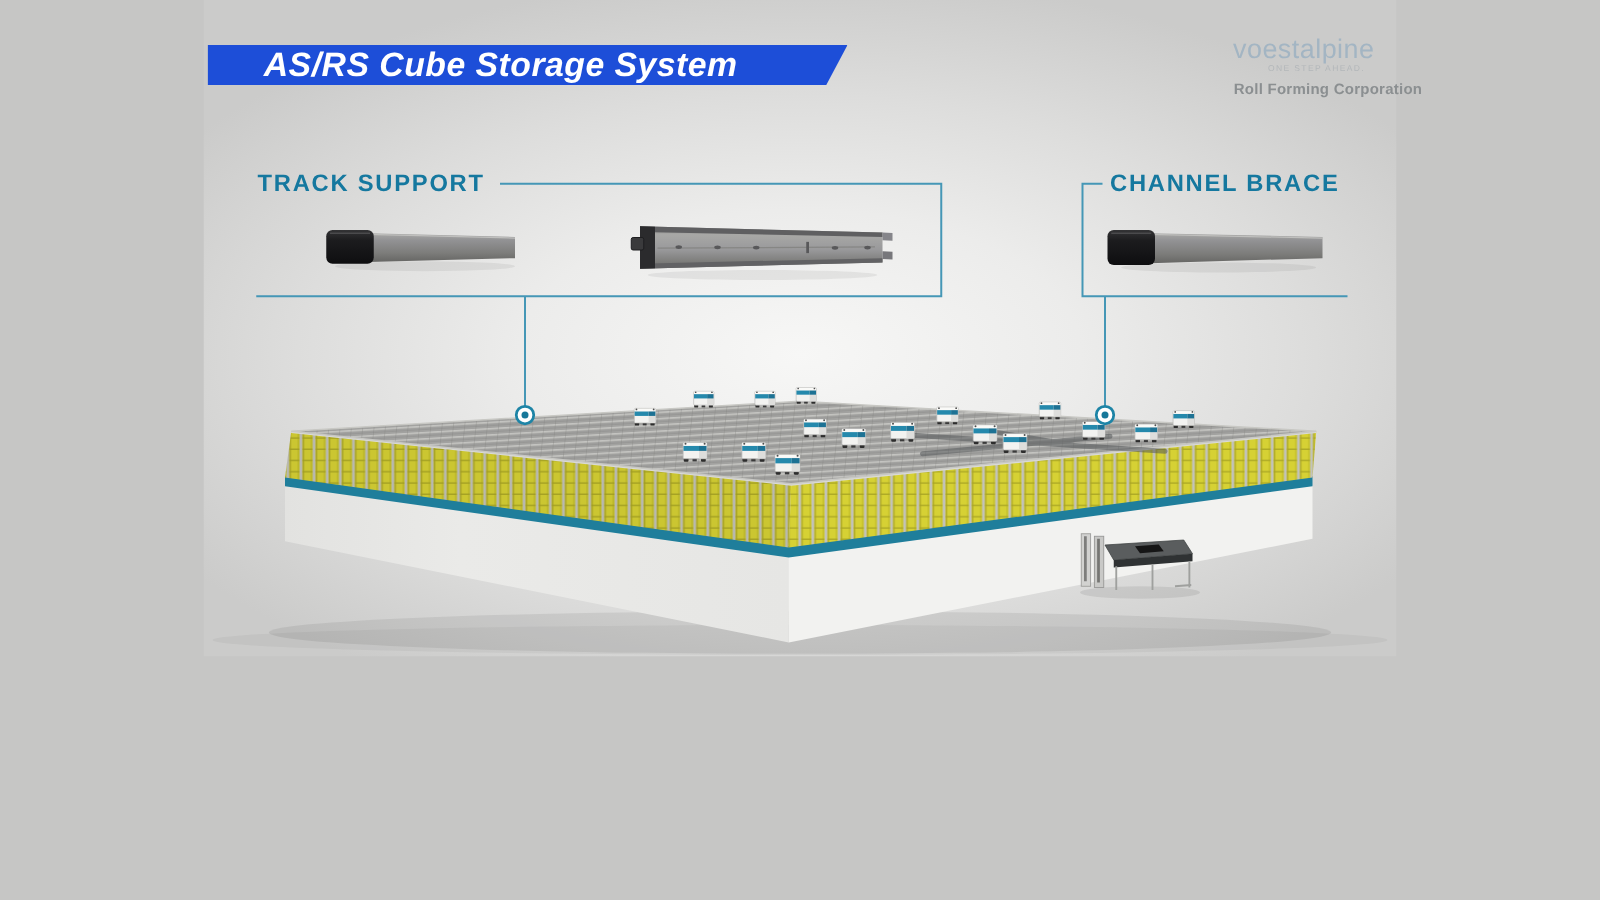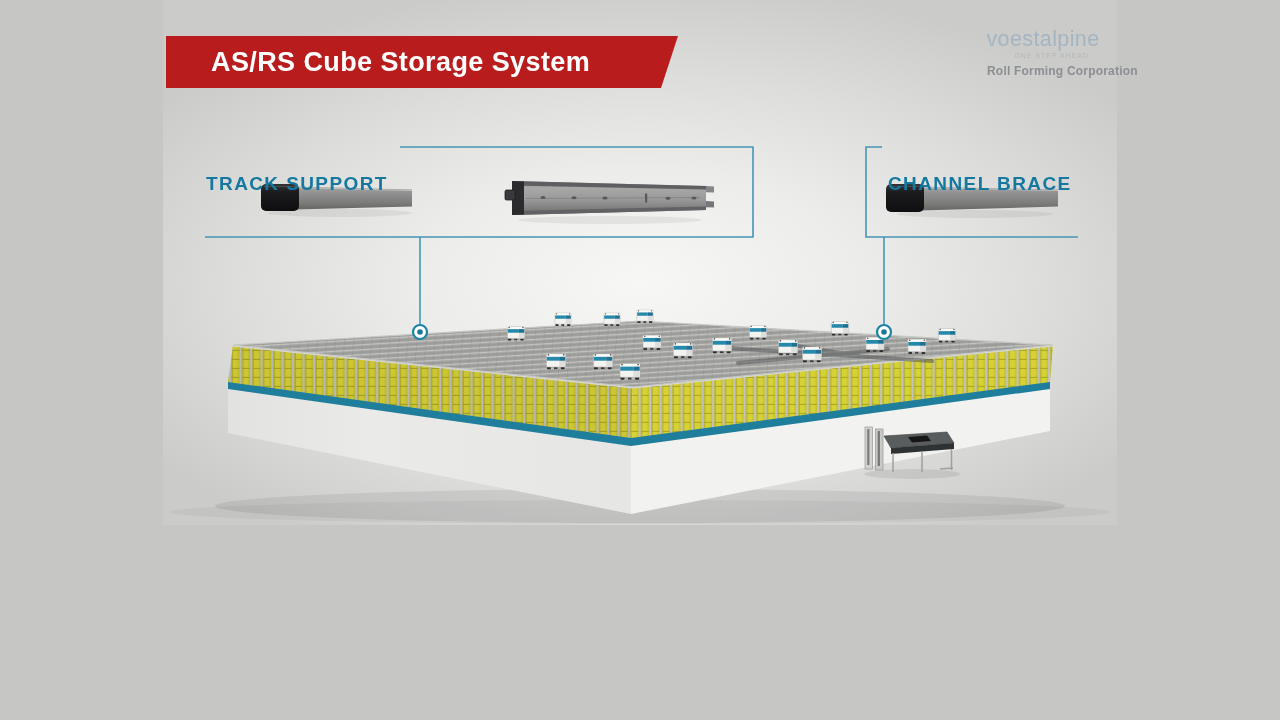--- a/index.html
+++ b/index.html
@@ -7,34 +7,33 @@
     width:1280px;height:720px;position:relative;overflow:hidden;
     background:#c6c6c5;
     font-family:"Liberation Sans", sans-serif;
     -webkit-font-smoothing:antialiased;
   }
   .content-area{
     position:absolute;left:163px;top:0;width:954px;height:525px;
     background:radial-gradient(ellipse 62% 58% at 50% 54%, #f7f7f6 0%, #ececeb 38%, #dddddc 68%, #cbcbca 100%);
   }
   .banner{
-    position:absolute;left:166px;top:36px;height:52px;width:512px;
-    background:#b91c1c;
+    position:absolute;left:166px;top:36px;height:32px;width:512px;
+    background:#1d4ed8;
     clip-path:polygon(0 0,100% 0,calc(100% - 17px) 100%,0 100%);
-    display:flex;align-items:center;
+    display:flex;align-items:center;font-style:italic;
   }
   .banner-title{
     color:#ffffff;font-size:27px;font-weight:bold;letter-spacing:.4px;
     padding-left:45px;white-space:nowrap;
   }
   .callout-label{
     position:absolute;top:137px;
     color:#15789f;font-size:19px;font-weight:bold;letter-spacing:1.4px;
     white-space:nowrap;
-    margin-top:36px;
   }
   .callout-track{left:206px;}
   .callout-channel{left:888px;}
   .logo{position:absolute;left:984px;top:28px;width:118px;}
   .logo-brand{
     color:#a3b5c3;font-size:21.5px;letter-spacing:.4px;line-height:22px;text-align:center;
   }
   .logo-tagline{
     color:#b3b7ba;font-size:6.8px;letter-spacing:1.1px;text-align:right;
     padding-right:10px;margin-top:2px;

